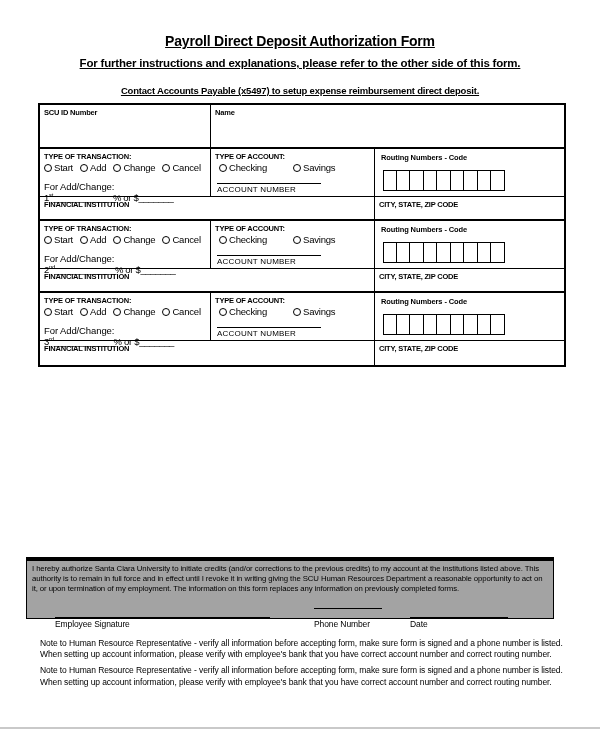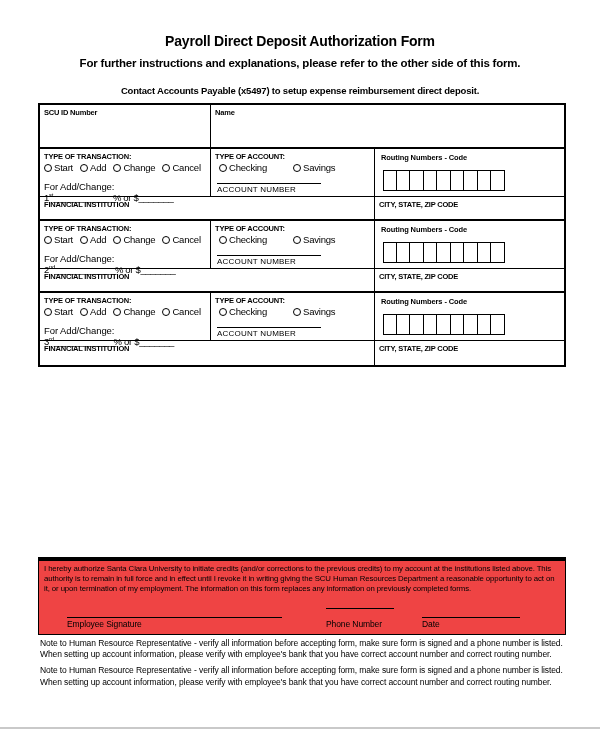--- a/index.html
+++ b/index.html
@@ -2,21 +2,21 @@
 <html><head>
 <meta charset="utf-8">
 <style>
   * { margin:0; padding:0; box-sizing:border-box; }
   html,body { width:600px; height:730px; }
   body {
     font-family:"Liberation Sans", sans-serif;
     background:#ffffff; color:#000;
     position:relative;
   }
-  .page { position:absolute; inset:0; background:#fff; }
+  .page { position:absolute; inset:0; background:#fff;text-decoration:underline; }
   .page-edge-bottom { position:absolute; left:0; right:0; bottom:1px; height:2px; background:#c9c9c9; }
 
   
   .hdr { text-align:center; padding-top:33px; }
   .hdr-title { font-size:14px; font-weight:bold; letter-spacing:-0.2px; }
   .hdr-sub   { font-size:11.5px; font-weight:bold; margin-top:8px; letter-spacing:-0.2px; }
   .hdr-note  { font-size:9.5px; font-weight:bold; margin-top:16px; letter-spacing:-0.2px; }
 
   
   .form-table {
@@ -66,22 +66,22 @@
     border:1.5px solid #000; border-top:4px solid #000; background:#fff;
   }
   .staple-bracket { position:absolute; left:28px; top:10px; width:46px; height:36px; border-left:1.5px solid #000; border-top:1.5px solid #000; }
   .staple-text { position:absolute; left:62px; top:16px; font-size:8.5px; letter-spacing:-0.1px; }
   .staple-text .emph { font-weight:bold; text-decoration:underline; }
   .additional-label { position:absolute; left:9px; top:95px; font-size:10px; letter-spacing:-0.1px; }
   .purple-mark { position:absolute; right:20px; bottom:5px; width:33px; height:2px; background:#7a007a; }
 
   
   .auth-box {
-    position:absolute; left:38px; top:557px; width:528px; height:78px;
-    border:1.5px solid #000; border-top:4.5px solid #000; background:#ef4444;
+    position:absolute; left:26px; top:557px; width:528px; height:62px;
+    border:1.5px solid #000; border-top:4.5px solid #000; background:#a3a3a3;
   }
   .auth-text { font-size:7.8px; line-height:1.3; letter-spacing:-0.1px; padding:3px 5px 0 5px; }
   .sig-row { display:flex; align-items:flex-end; margin-top:7px; }
   .sig-field { display:flex; flex-direction:column; }
   .sig-field .sig-line { border-bottom:1px solid #000; height:8px; }
   .sig-field .sig-label { font-size:8.5px; letter-spacing:-0.1px; padding-top:1px; }
   .sig-emp  { margin-left:28px; width:215px; }
   .sig-phone{ margin-left:44px; width:68px;gap:9px; }
   .sig-date { margin-left:28px; width:98px; }
 

